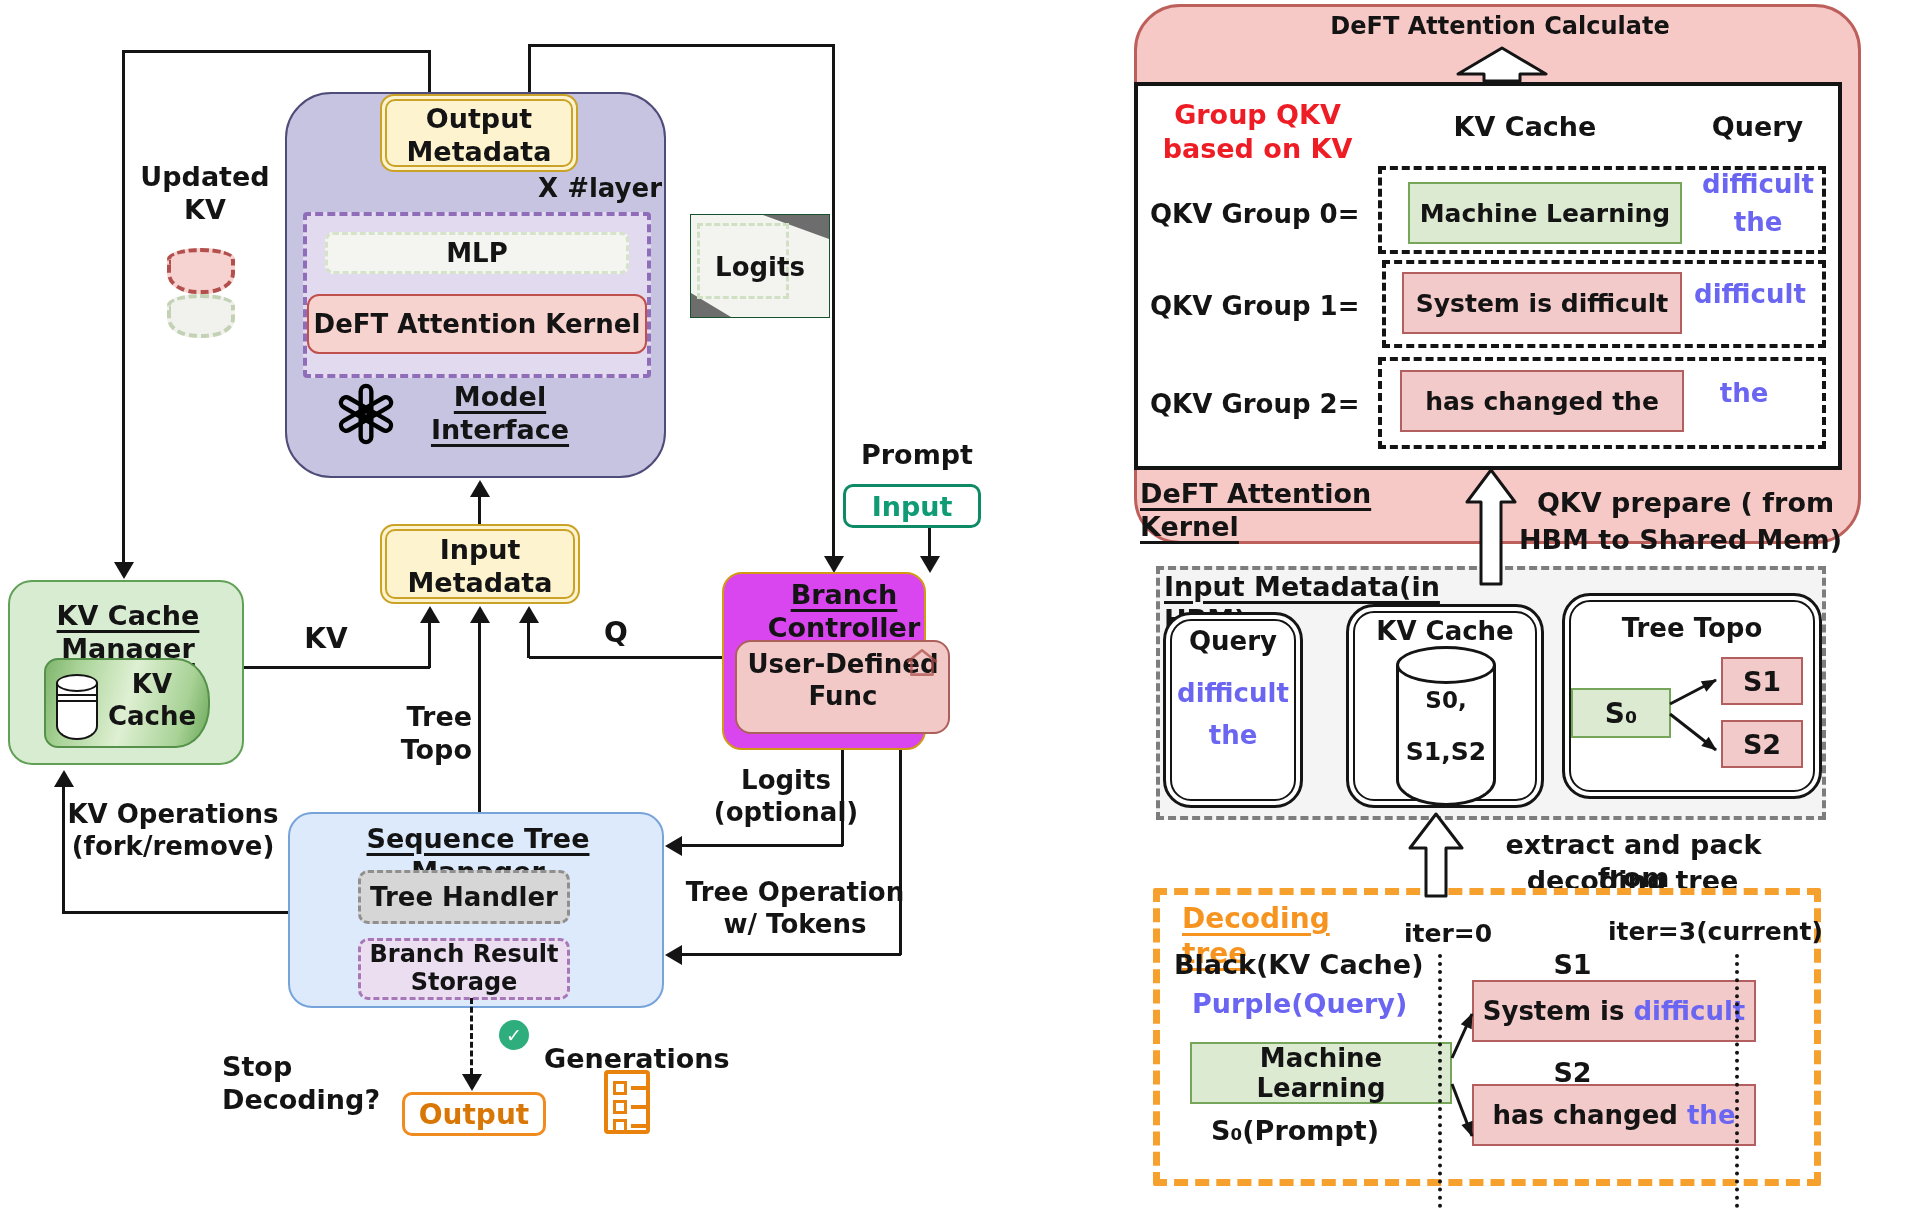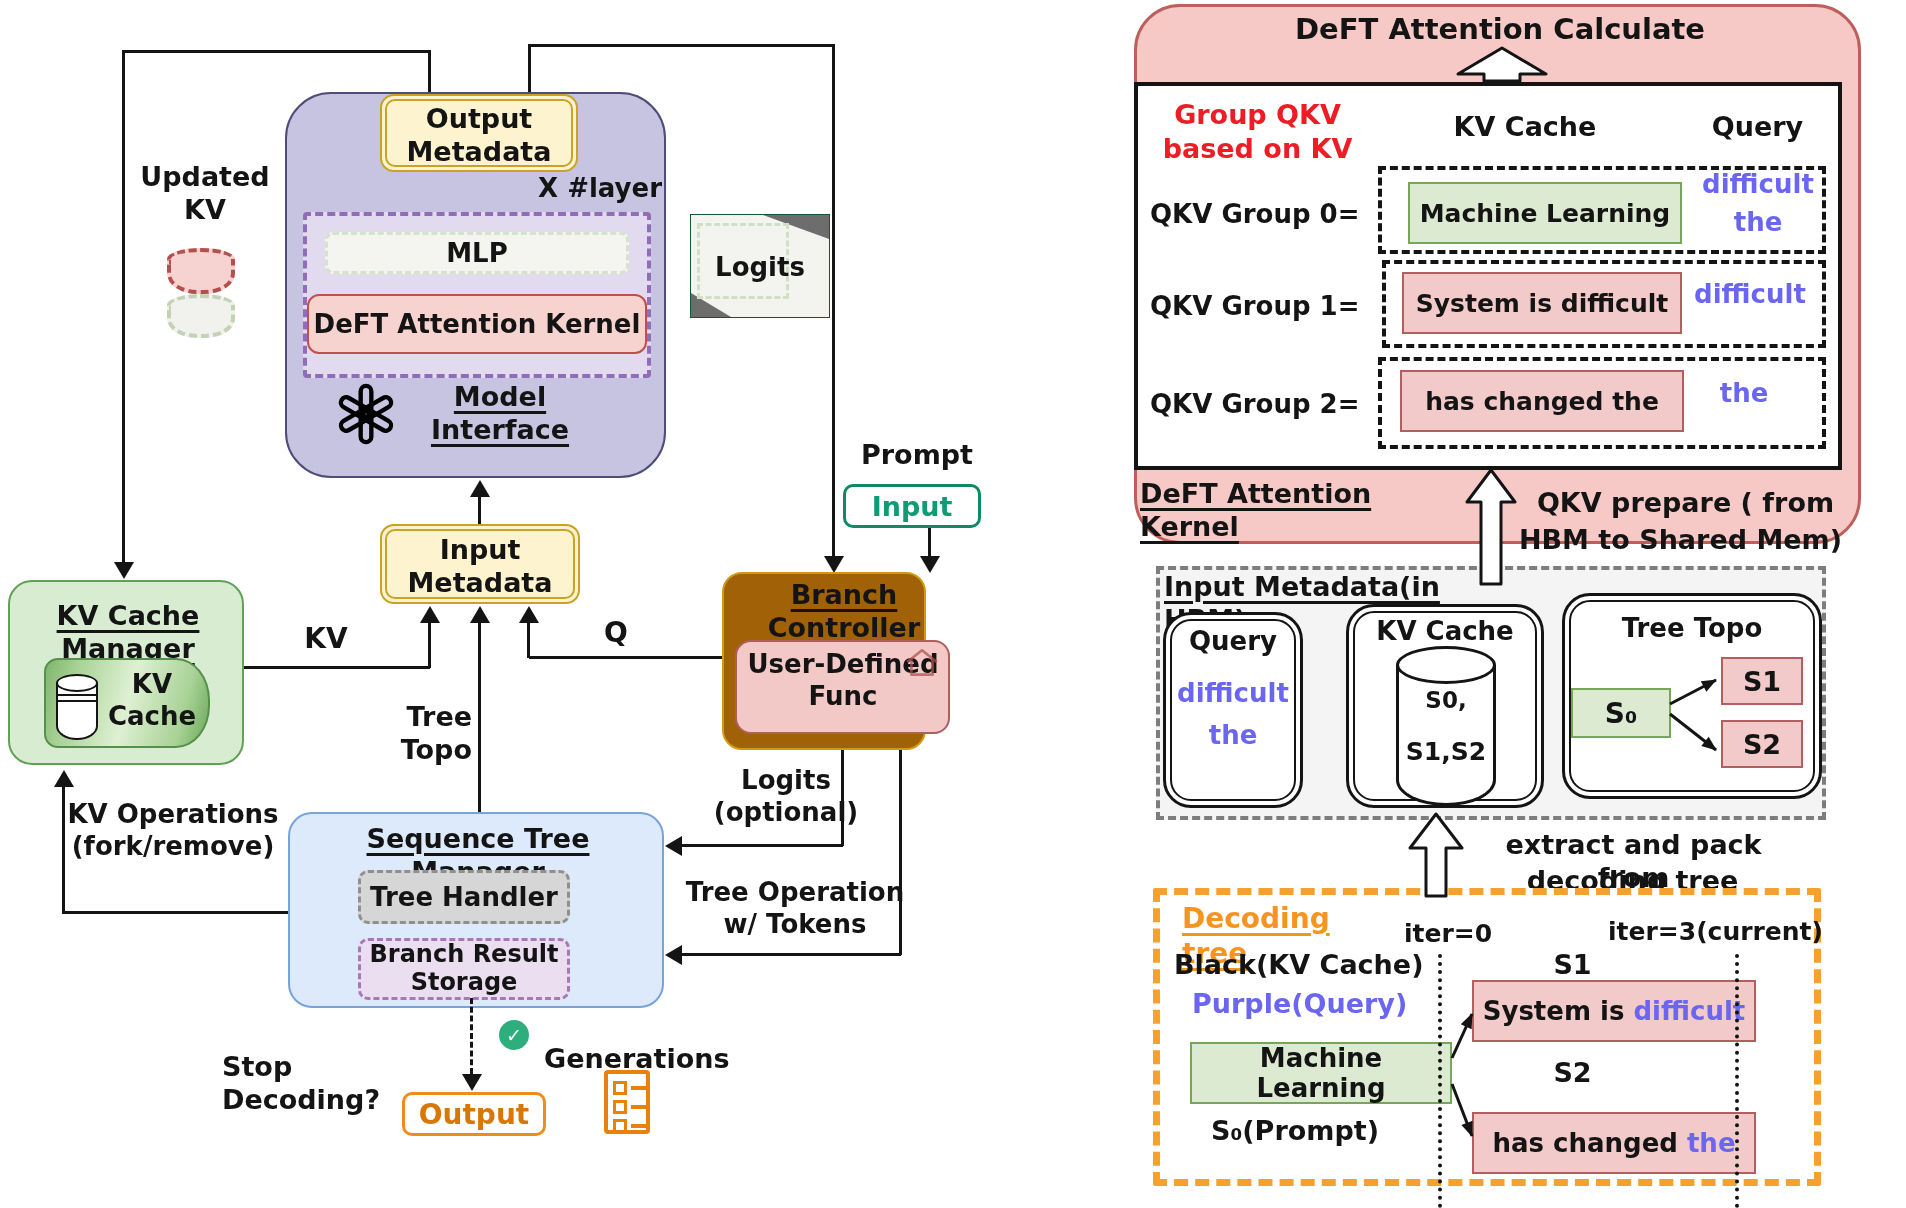--- a/index.html
+++ b/index.html
@@ -130,21 +130,21 @@
   <div class="vl" style="left:841px;top:750px;height:96px;"></div>
   <div class="hl" style="left:681px;top:844px;width:162px;"></div>
   <div class="ah left" style="left:665px;top:836px;"></div>
   <div class="t c" style="left:706px;top:764px;width:160px;font-size:26px;">Logits (optional)</div>
 
   <div class="vl" style="left:899px;top:750px;height:205px;"></div>
   <div class="hl" style="left:681px;top:953px;width:220px;"></div>
   <div class="ah left" style="left:665px;top:945px;"></div>
   <div class="t c" style="left:670px;top:876px;width:250px;font-size:26px;">Tree Operation w/ Tokens</div>
 
-  <div class="box" style="left:722px;top:572px;width:204px;height:178px;background:#a16207;border:2.5px solid #d19a15;border-radius:20px;">
+  <div class="box" style="left:722px;top:572px;width:204px;height:178px;background:#d946ef;border:2.5px solid #d19a15;border-radius:20px;">
     <div class="t c u" style="left:10px;top:4px;width:220px;font-size:27px;">Branch Controller</div>
     <div class="box" style="left:11px;top:66px;width:215px;height:94px;background:#f2c9c6;border:2.5px solid #ad5f5c;border-radius:16px;">
       <div class="t c" style="left:8px;top:6px;width:196px;font-size:26px;">User-Defined Func</div>
       <svg style="position:absolute;right:8px;top:4px;opacity:.75;" width="36" height="34" viewBox="0 0 34 32">
         <path d="M3 15 L17 4 L31 15 M7 13 V27 H27 V13" fill="none" stroke="#b0524e" stroke-width="2.5" stroke-linejoin="round"></path>
       </svg>
     </div>
   </div>
 
   <div class="t c" style="left:858px;top:438px;width:118px;font-size:27px;">Prompt</div>
@@ -175,21 +175,21 @@
 
   <svg width="0" height="0" style="position:absolute;">
       <defs>
     <marker id="ah" markerUnits="userSpaceOnUse" markerWidth="18" markerHeight="14" refX="15" refY="7" orient="auto">
       <path d="M1,1 L16,7 L1,13 z" fill="#141414"></path>
     </marker>
   </defs>
     </svg>
 
   <div class="box" style="left:1134px;top:4px;width:727px;height:540px;background:var(--big_pink_fill);border:3px solid var(--big_pink_border);border-radius:46px;"></div>
-  <div class="t c" style="left:1240px;top:12px;width:520px;font-size:29px;">DeFT Attention Calculate</div>
+  <div class="t c" style="left:1240px;top:12px;width:520px;font-size:24px;">DeFT Attention Calculate</div>
   <svg style="position:absolute;left:1456px;top:46px;" width="92" height="37" viewBox="0 0 92 37">
     <polygon points="46,2 90,28 64,28 64,35 28,35 28,28 2,28" fill="#fff" stroke="#141414" stroke-width="3" stroke-linejoin="round"></polygon>
   </svg>
 
   <div class="box" style="left:1134px;top:82px;width:708px;height:388px;background:#fff;border:4px solid #141414;"></div>
   <div class="t c redtxt" style="left:1160px;top:98px;width:195px;font-size:27px;">Group QKV</div>
   <div class="t c redtxt" style="left:1150px;top:132px;width:215px;font-size:27px;">based on KV</div>
   <div class="t c" style="left:1430px;top:110px;width:190px;font-size:27px;">KV Cache</div>
   <div class="t c" style="left:1700px;top:110px;width:115px;font-size:27px;">Query</div>
 
@@ -260,21 +260,21 @@
   <div class="t" style="left:1608px;top:916px;width:220px;font-size:25px;">iter=3(current)</div>
   <div class="vdot" style="left:1438px;top:954px;height:254px;"></div>
   <div class="vdot" style="left:1735px;top:954px;height:254px;"></div>
 
   <div class="t c" style="left:1545px;top:948px;width:55px;font-size:27px;z-index:6;">S1</div>
   <div class="box flex" style="left:1472px;top:980px;width:284px;height:62px;background:var(--pink_fill);border:2.5px solid var(--pink_border);font-size:26px;z-index:6;">
     <span style="white-space:pre;">System is </span>
       <span class="purple">difficult</span>
   </div>
   <div class="t c" style="left:1545px;top:1056px;width:55px;font-size:27px;z-index:6;">S2</div>
-  <div class="box flex" style="left:1472px;top:1112px;width:284px;height:62px;background:var(--pink_fill);border:2.5px solid var(--pink_border);font-size:26px;z-index:6;">
+  <div class="box flex" style="left:1472px;top:1084px;width:284px;height:62px;background:var(--pink_fill);border:2.5px solid var(--pink_border);font-size:26px;z-index:6;">
     <span style="white-space:pre;">has changed </span>
       <span class="purple">the</span>
   </div>
   <div class="box flex" style="left:1190px;top:1042px;width:262px;height:62px;background:var(--green_fill);border:2.5px solid var(--green_border);font-size:26px;z-index:6;">Machine Learning</div>
   <div class="t c" style="left:1200px;top:1114px;width:190px;font-size:27px;">S₀(Prompt)</div>
   <svg style="position:absolute;left:1444px;top:996px;z-index:8;" width="34" height="150" viewBox="0 0 34 150">
     <line x1="8" y1="62" x2="28" y2="18" stroke="#141414" stroke-width="3" marker-end="url(#ah)"></line>
     <line x1="8" y1="88" x2="28" y2="140" stroke="#141414" stroke-width="3" marker-end="url(#ah)"></line>
   </svg>
 

